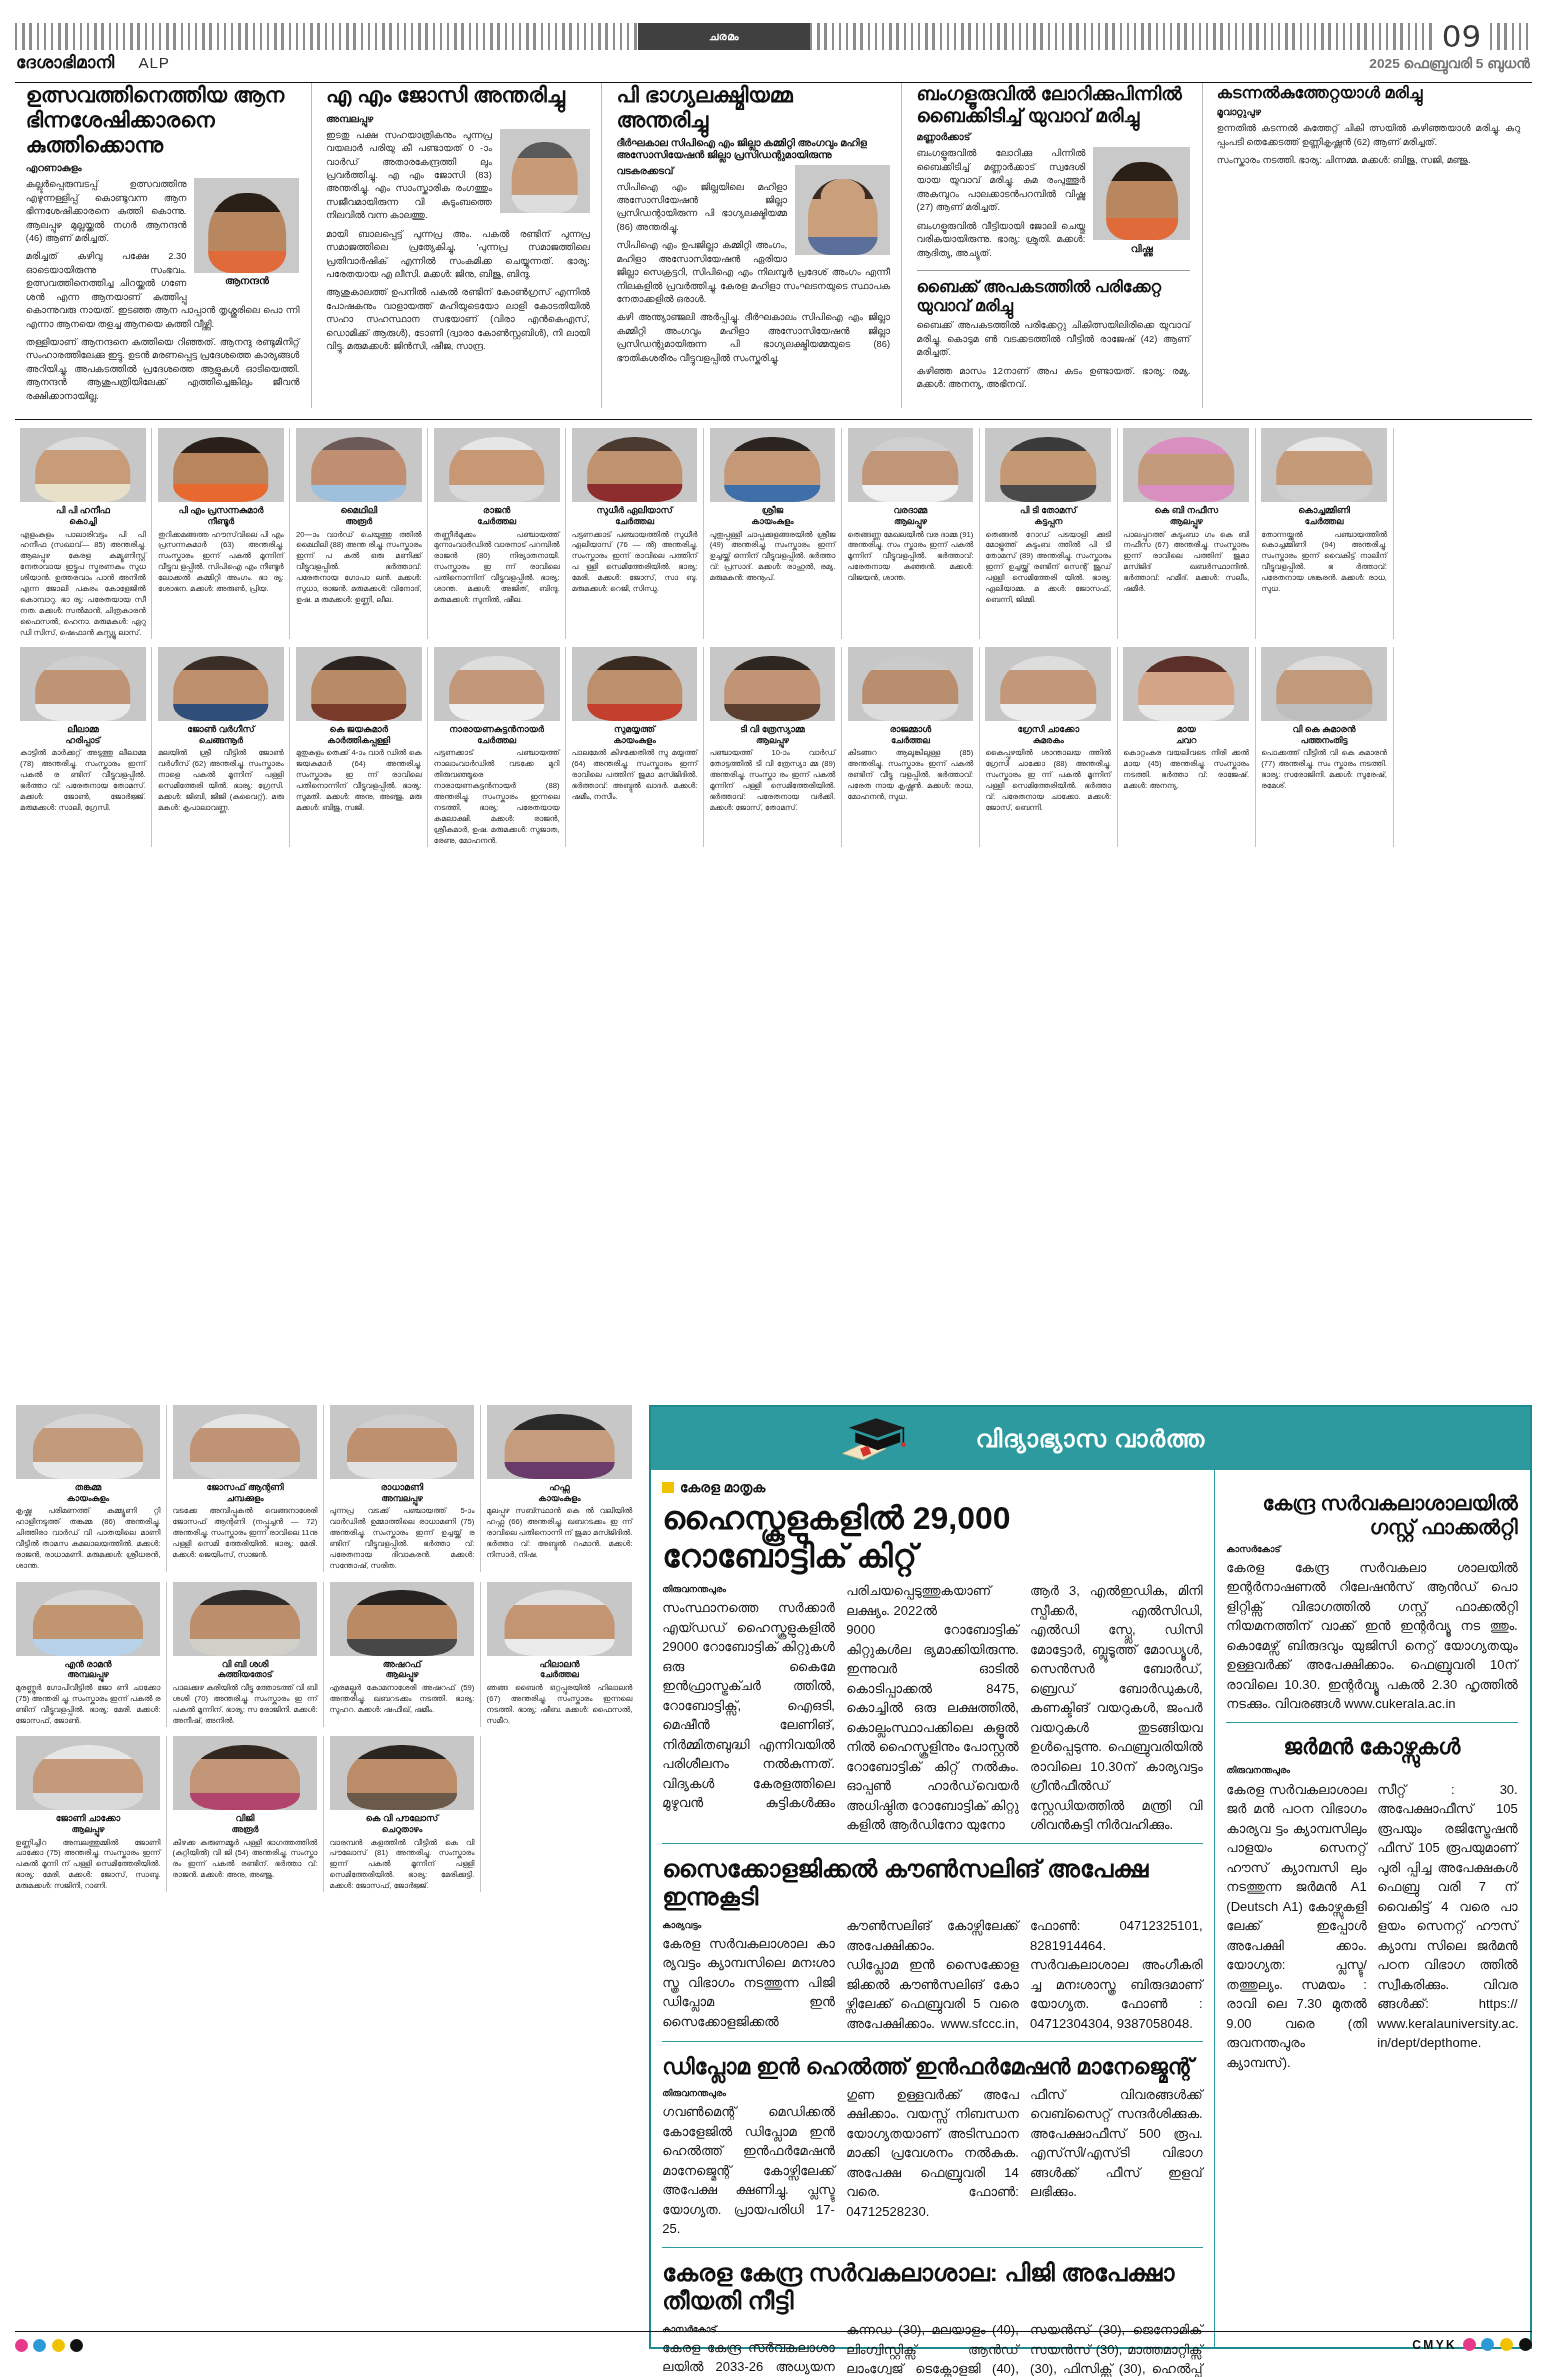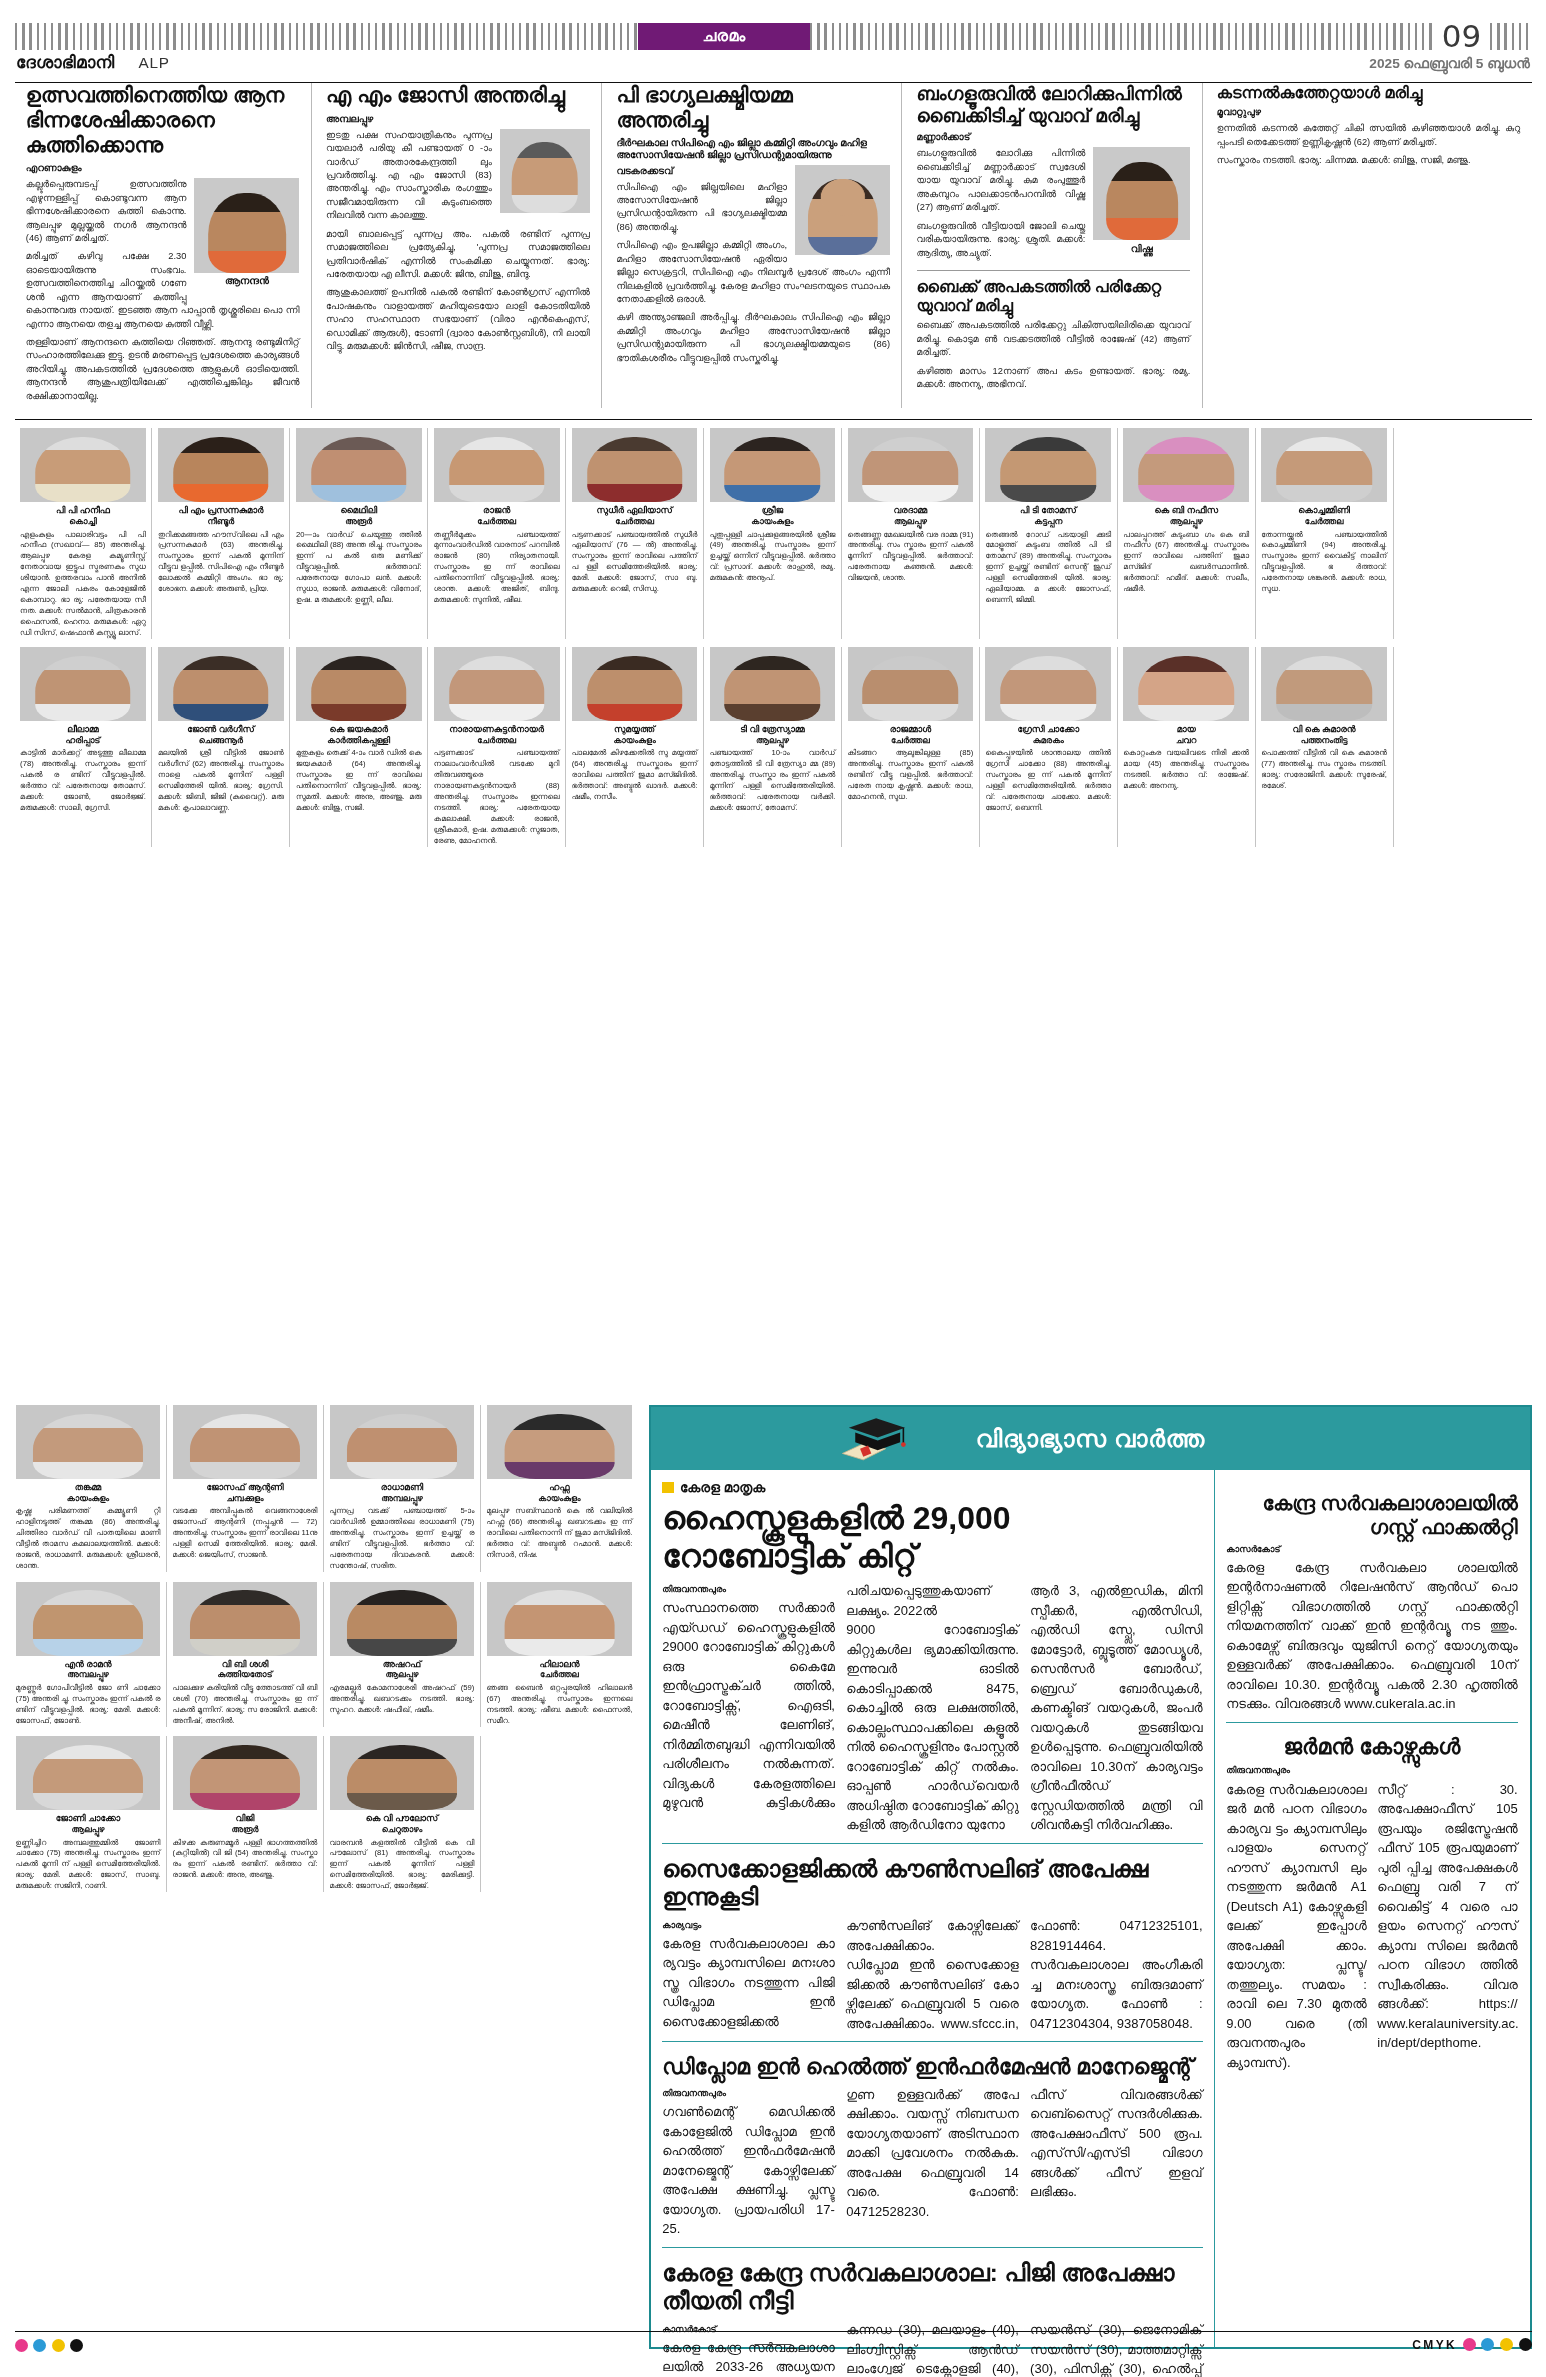--- a/index.html
+++ b/index.html
@@ -16,23 +16,23 @@
 
   
   .masthead { position:relative; height:74px; padding-top:22.6px; }
   .rule-row { display:flex; align-items:stretch; height:27px; }
   .hatch {
     flex:1 1 auto;
     background-image:repeating-linear-gradient(90deg,#8d8d8d 0 2.4px, #ffffff 2.4px 7.2px);
   }
   .hatch.short { flex:0 0 42px; }
   .section-chip {
-    flex:0 0 172px; background:#701a75; color:#ffffff;
+    flex:0 0 172px; background:#404040; color:#ffffff;
     display:flex; align-items:center; justify-content:center;
-    font-size:16px; font-weight:700; letter-spacing:0.4px;
+    font-size:11px; font-weight:700; letter-spacing:0.4px;
   }
   .pagenum {
     flex:0 0 56px; display:flex; align-items:flex-end; justify-content:center;
     font-size:31px; font-weight:400; line-height:.85; color:#3a3a3a;
     font-family:"DejaVu Sans", sans-serif;
   }
   .mast-under { display:flex; justify-content:space-between; align-items:baseline; padding:3.2px 1.6px 0 1.6px; }
   .mast-left { display:flex; align-items:baseline; gap:24px; }
   .brand { font-size:17px; font-weight:700; letter-spacing:0.2px; }
   .edition { font-size:15.3px; color:#333; letter-spacing:0.8px; }

